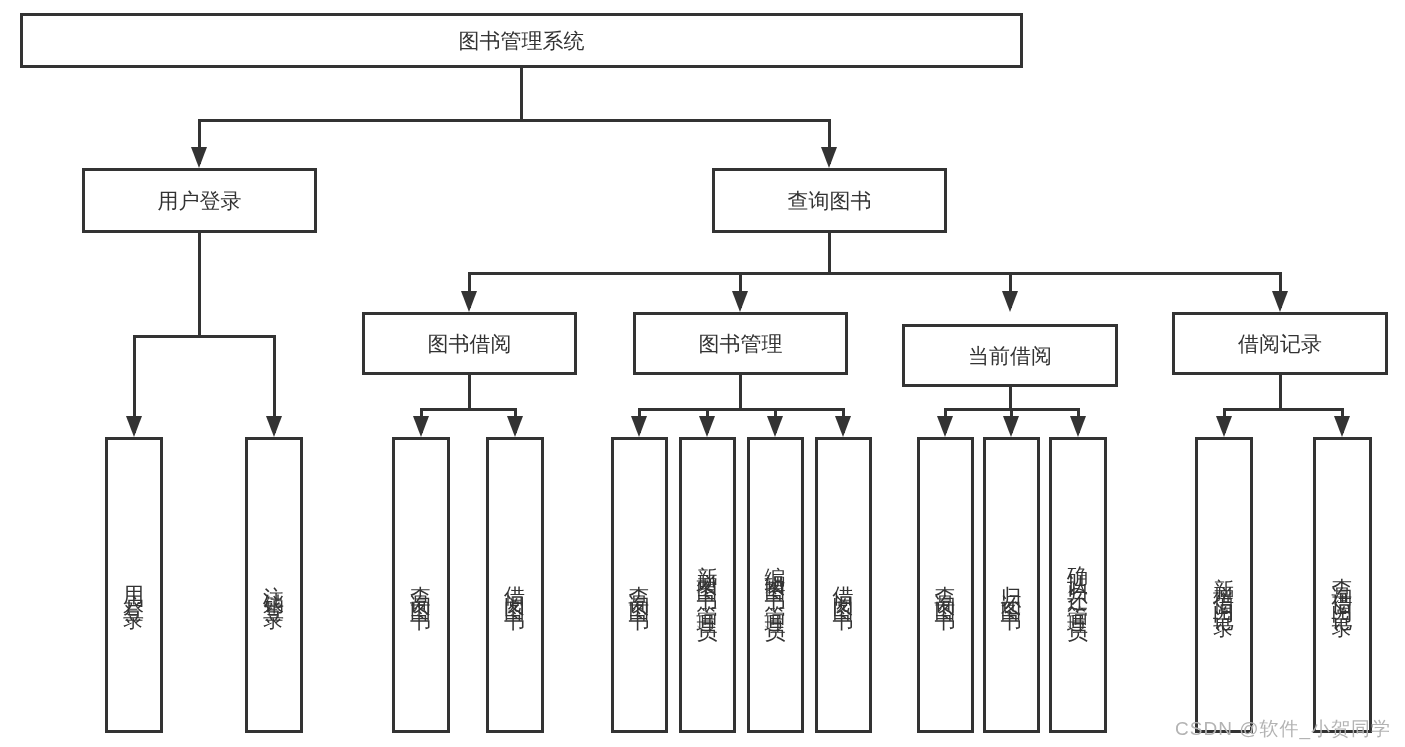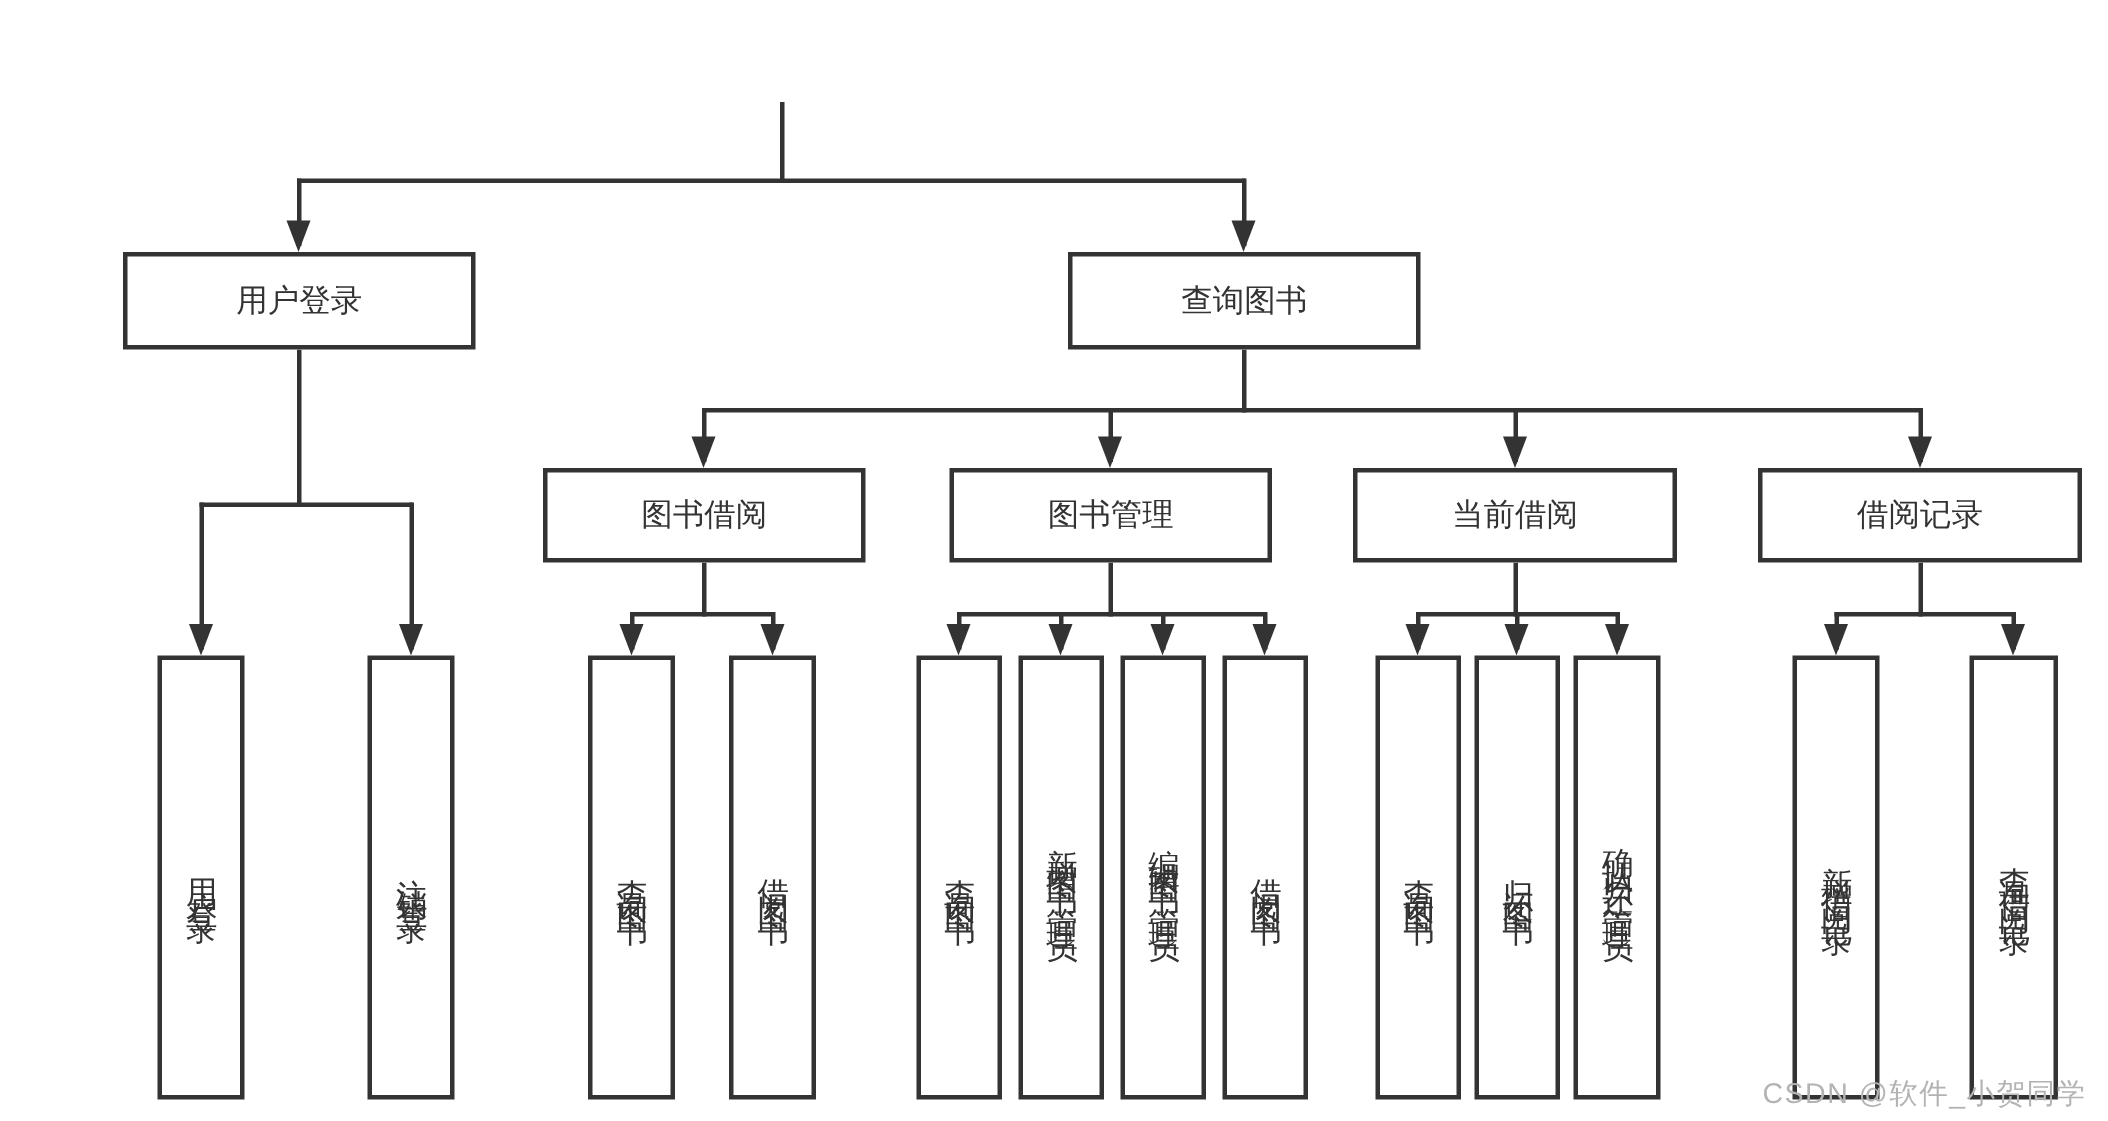--- a/index.html
+++ b/index.html
@@ -58,33 +58,36 @@
     color: var(--wm, #b3b3b3);
     z-index: 3;
     white-space: nowrap;
   }
 </style>
 </head>
 <body>
 
 <div id="canvas" style="width: 1405px; height: 747px;">
   <div class="watermark">CSDN @软件_小贺同学</div>
+<div class="node" style="left: 20px; top: 13px; width: 1003px; height: 55px;">
+      <span>图书管理系统</span>
+    </div>
     <div class="node" style="left: 82px; top: 168px; width: 235px; height: 65px;">
       <span>用户登录</span>
     </div>
     <div class="node" style="left: 712px; top: 168px; width: 235px; height: 65px;">
       <span>查询图书</span>
     </div>
     <div class="node" style="left: 362px; top: 312px; width: 215px; height: 63px;">
       <span>图书借阅</span>
     </div>
     <div class="node" style="left: 633px; top: 312px; width: 215px; height: 63px;">
       <span>图书管理</span>
     </div>
-    <div class="node" style="left: 902px; top: 312px; width: 216px; height: 63px;">
+    <div class="node" style="left: 902px; top: 324px; width: 216px; height: 63px;">
       <span>当前借阅</span>
     </div>
     <div class="node" style="left: 1172px; top: 312px; width: 216px; height: 63px;">
       <span>借阅记录</span>
     </div>
     <div class="node vertical" style="left: 105px; top: 437px; width: 58px; height: 296px;">
       <span>用户登录</span>
     </div>
     <div class="node vertical" style="left: 245px; top: 437px; width: 58px; height: 296px;">
       <span>注销登录</span>

